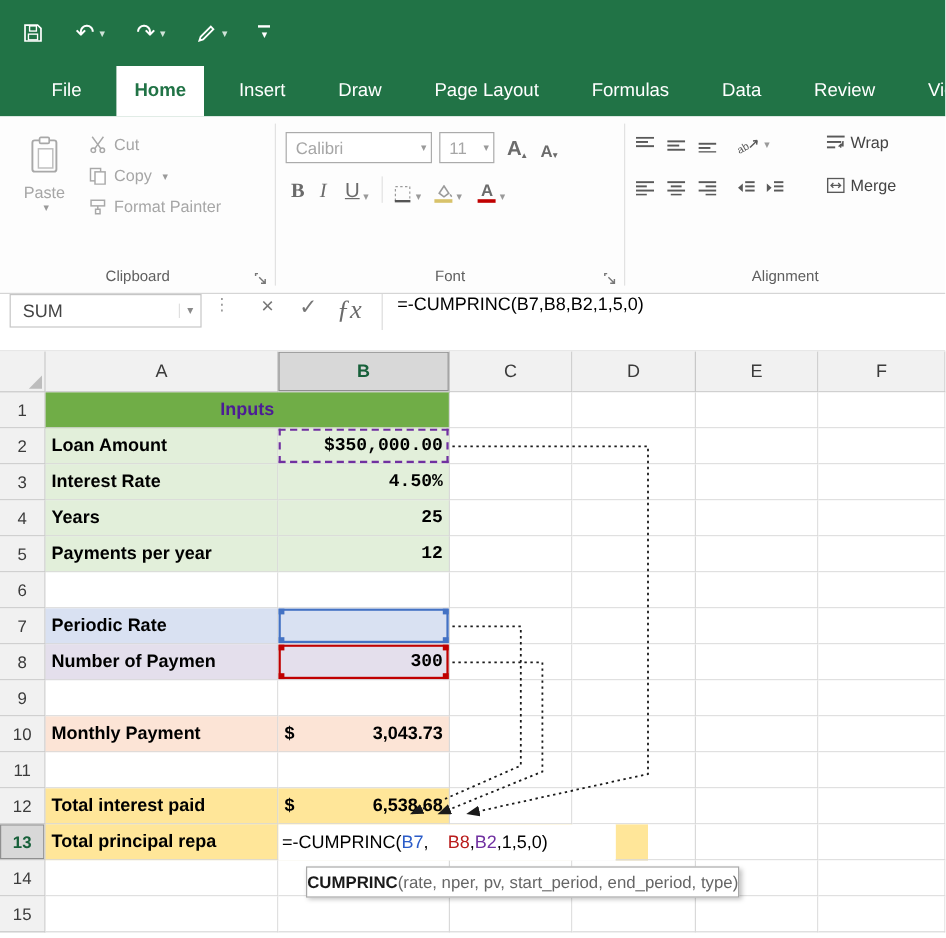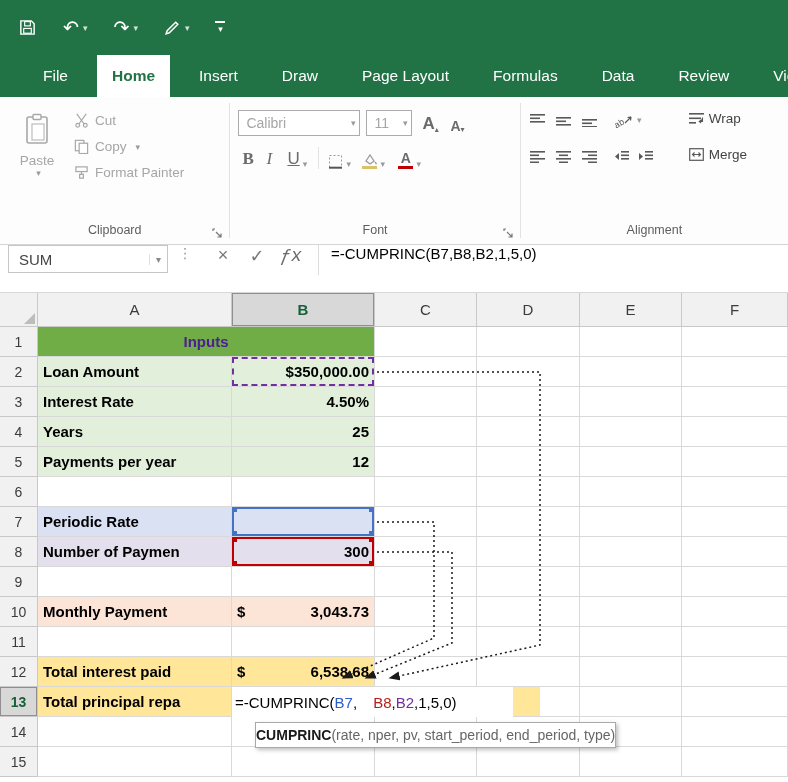--- a/index.html
+++ b/index.html
@@ -47,35 +47,35 @@
   .aligng{width:268px;}
   .al-ico{position:absolute;width:22px;height:22px;display:flex;align-items:center;justify-content:center;}
   .al-lbl{position:absolute;display:flex;align-items:center;gap:5px;color:#444;font-size:13.5px;}
 
   
   .fbar{height:48px;background:#fff;border-bottom:1px solid #d8d8d8;display:flex;padding-left:8px;}
   .namebox{width:160px;height:28px;border:1px solid #c6c6c6;background:#fff;display:flex;align-items:center;justify-content:space-between;padding:0 6px 0 10px;font-size:15px;color:#444;}
   .nb-caret{color:#8a8a8a;font-size:10px;border-left:1px solid #e0e0e0;padding-left:6px;}
   .fb-handle{color:#9a9a9a;font-size:14px;margin:0 14px 0 10px;}
   .fb-btn{width:34px;text-align:center;color:#777;font-size:18px;}
-  .fb-btn.fx i{font-family:Liberation Mono, monospace;font-size:18px;color:#6b6b6b;}
+  .fb-btn.fx i{font-family:Liberation Serif, serif;font-size:22px;color:#6b6b6b;}
   .fb-sep{width:1px;height:30px;background:#dcdcdc;margin:0 8px 0 10px;}
   .fb-formula{font-size:15px;color:#000;padding-left:4px;}
 
   
   .sheet{position:relative;width:788px;height:489px;background:#fff;}
   .grid{display:grid;grid-template-columns:38px 194px 143px 102px 103px 102px 106px;grid-template-rows:34px repeat(15,30px);}
   .corner{background:#f1f1f1;border-right:1px solid #c8c8c8;border-bottom:1px solid #c8c8c8;position:relative;}
   .corner::after{content:"";position:absolute;right:2px;bottom:2px;border-left:11px solid transparent;border-bottom:11px solid #bdbdbd;}
   .ch,.rh{background:#f1f1f1;border-right:1px solid #c8c8c8;border-bottom:1px solid #c8c8c8;display:flex;align-items:center;justify-content:center;color:#3b3b3b;}
   .ch{font-size:15px;}
   .rh{font-size:14px;}
   .ch.sel,.rh.sel{background:#d8d8d8;color:#17603a;font-weight:bold;box-shadow:inset 0 0 0 1px #8f8f8f;}
   .cell{position:relative;background:#fff;border-right:1px solid #d9d9d9;border-bottom:1px solid #d9d9d9;display:flex;align-items:center;padding:0 5px;font-size:15px;font-weight:bold;color:#000;white-space:nowrap;overflow:hidden;}
-  .num{justify-content:flex-end;}
+  .num{justify-content:flex-end;font-family:Liberation Mono, monospace;}
   .acc{justify-content:space-between;}
   .hdr-green{background:#70ad47;color:#4c1d95;justify-content:center;}
   .green{background:#e2efda;}
   .blue{background:#d9e1f2;}
   .mauve{background:#e4dfec;}
   .salmon{background:#fce4d6;}
   .yellow{background:#ffe699;}
   .refbox{position:absolute;inset:0;pointer-events:none;border:2px solid;}
   .refbox.purple{border-style:dashed;border-color:#7030a0;}
   .refbox.blue{border-color:#4472c4;}

